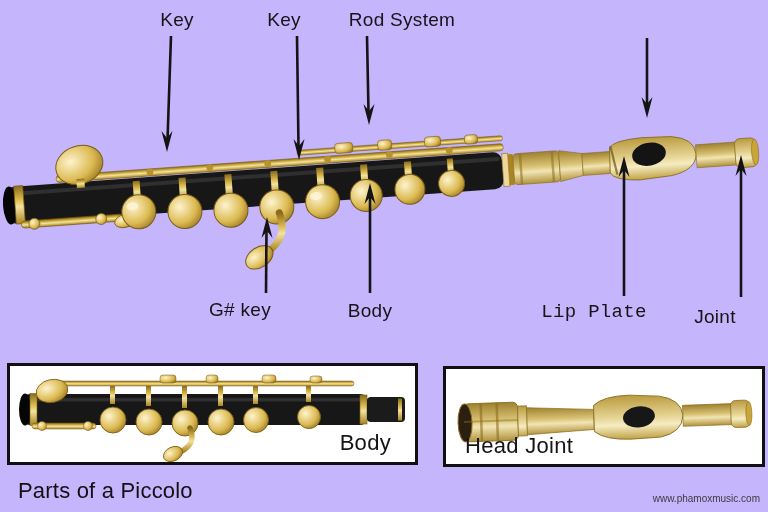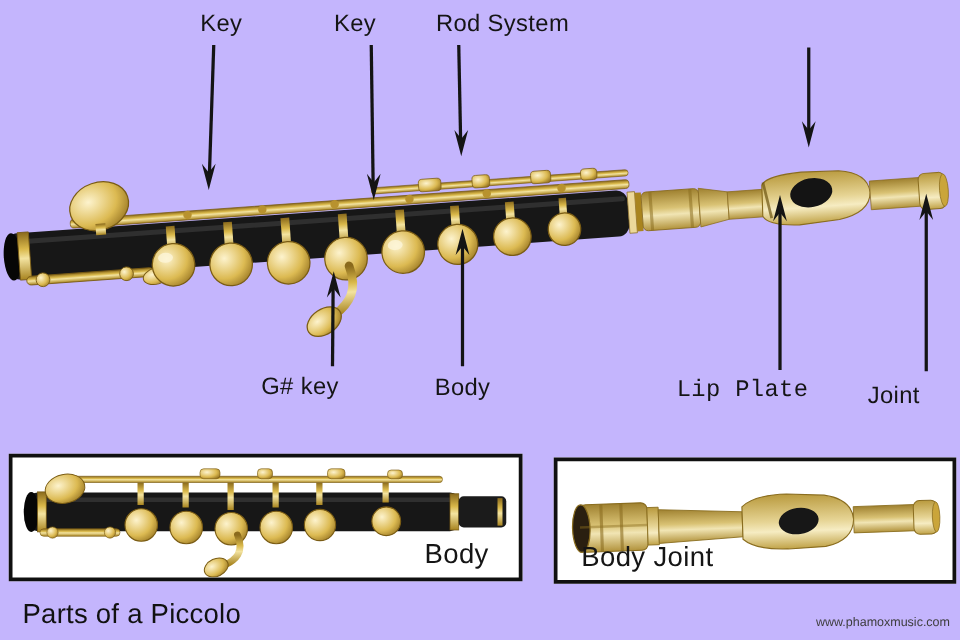--- a/index.html
+++ b/index.html
@@ -198,19 +198,19 @@
         <rect x="18" y="47" width="54" height="2" fill="#8a6d1f" opacity="0.45"></rect>
         <rect x="72" y="34" width="9" height="30" fill="url(#gh2)" stroke="#8a6d1f" stroke-width="0.7"></rect>
         <polygon points="81,36 148,40 148,60 81,63" fill="url(#gh)" stroke="#8a6d1f" stroke-width="0.7"></polygon>
         <path d="M148,36 Q158,27 184,27 L214,29 Q236,33 237,49 Q236,66 214,70 L184,71 Q158,71 148,62 Z" fill="url(#gh2)" stroke="#8a6d1f" stroke-width="0.9"></path>
         <ellipse cx="193" cy="49" rx="16" ry="10.5" fill="#171717" transform="rotate(-6 193 49)"></ellipse>
         <rect x="237" y="39" width="50" height="21" fill="url(#gh)" stroke="#8a6d1f" stroke-width="0.7"></rect>
         <rect x="285" y="36" width="19" height="27" rx="5" fill="url(#gh2)" stroke="#8a6d1f" stroke-width="0.8"></rect>
         <ellipse cx="303" cy="49.5" rx="3" ry="12" fill="#caa53a" stroke="#8a6d1f" stroke-width="0.6"></ellipse>
       </g>
     </svg>
-    <div class="inset-label" style="left:19px;bottom:5px;">Body Joint</div>
+    <div class="inset-label" style="left:19px;bottom:5px;">Head Joint</div>
   </div>
 
   <div class="page-title">Parts of a Piccolo</div>
   <div class="watermark">www.phamoxmusic.com</div>
 
 </div>
 
 </body></html>

